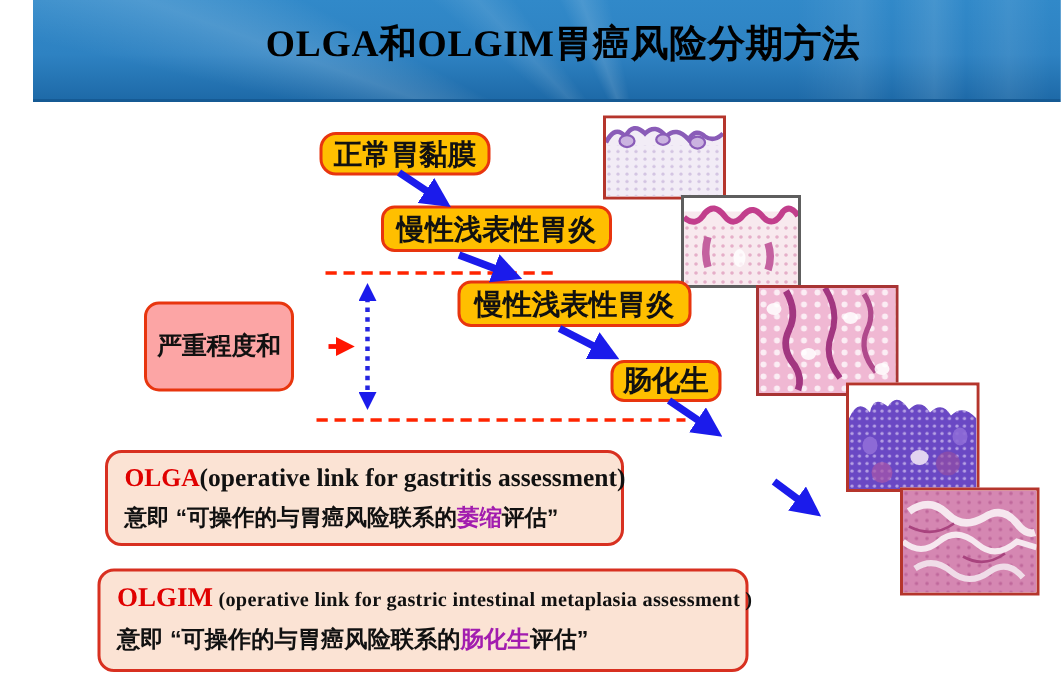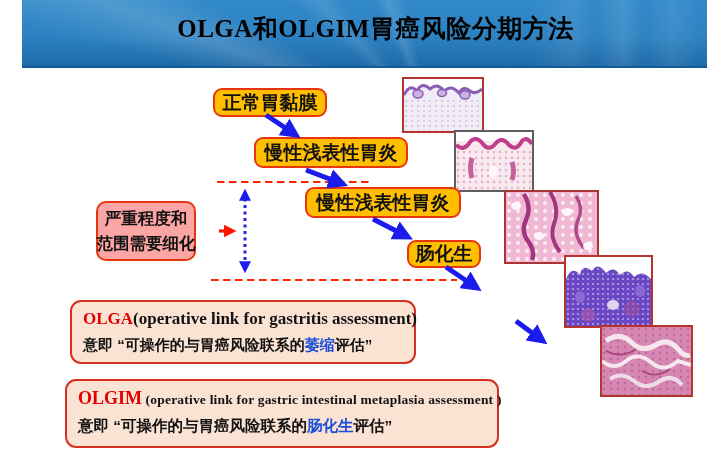--- a/index.html
+++ b/index.html
@@ -31,21 +31,21 @@
   }
   
   .overlay{position:absolute;left:0;top:0;z-index:9;pointer-events:none;}
   
   .fbox{
     position:absolute;z-index:8;display:flex;align-items:center;justify-content:center;
     background:#ffbf00;border:2.5px solid #e8350e;border-radius:9px;
     font-size:19px;font-weight:bold;color:#111111;white-space:nowrap;
     box-sizing:border-box;
   }
-  .fb1{left:191px;top:88px;width:114px;height:29px;}
+  .fb1{left:191px;top:88px;width:114px;height:29px;border-radius:11px;}
   .fb2{left:232px;top:137px;width:154px;height:31px;}
   .fb3{left:283px;top:187px;width:156px;height:31px;}
   .fb4{left:385px;top:240px;width:74px;height:28px;}
   .fb5{left:430px;top:292px;width:100px;height:30px;}
   .fb6{left:508px;top:345px;width:68px;height:31px;letter-spacing:4px;}
   
   .note-box{
     position:absolute;left:74px;top:201px;width:100px;height:60px;z-index:8;
     background:#fca5a5;border:2px solid #e8350e;border-radius:10px;
     display:flex;flex-direction:column;align-items:center;justify-content:center;
@@ -65,21 +65,21 @@
     box-sizing:border-box;padding:7px 11px 5px 11px;color:#111;
   }
   .olga{left:48px;top:300px;width:346px;height:64px;}
   .olgim{left:43px;top:379px;width:434px;height:69px;}
   .info-l1{font-family:"Liberation Serif","DejaVu Serif",serif;font-weight:bold;font-size:17px;white-space:nowrap;}
   .olgim .info-l1 .expan{font-size:13.5px;letter-spacing:.2px;}
   .acro{color:#e00000;}
   .olgim .acro{font-size:18px;}
   .info-l2{margin-top:7px;font-weight:bold;font-size:15px;white-space:nowrap;}
   .olgim .info-l2{font-size:15.5px;}
-  .hl{color:#1d4ed8;}
+  .hl{color:#a21caf;}
 </style>
 </head>
 <body>
 
 <div class="slide">
 
   <div class="banner">
     <h1 class="slide-title">OLGA和OLGIM胃癌风险分期方法</h1>
   </div>
 
@@ -202,21 +202,20 @@
   </div>
   <div class="fbox fb3">
     <span>慢性浅表性胃炎</span>
   </div>
   <div class="fbox fb4">
     <span>肠化生</span>
   </div>
 
   <div class="note-box">
     <span>严重程度和</span>
-    <span>范围需要细化</span>
   </div>
 
   <div class="info-box olga">
     <div class="info-l1">
       <span class="acro">OLGA</span><span class="expan">(operative link for gastritis assessment)</span>
     </div>
     <div class="info-l2">
       <span>意即 “可操作的与胃癌风险联系的</span><span class="hl">萎缩</span><span>评估”</span>
     </div>
   </div>

